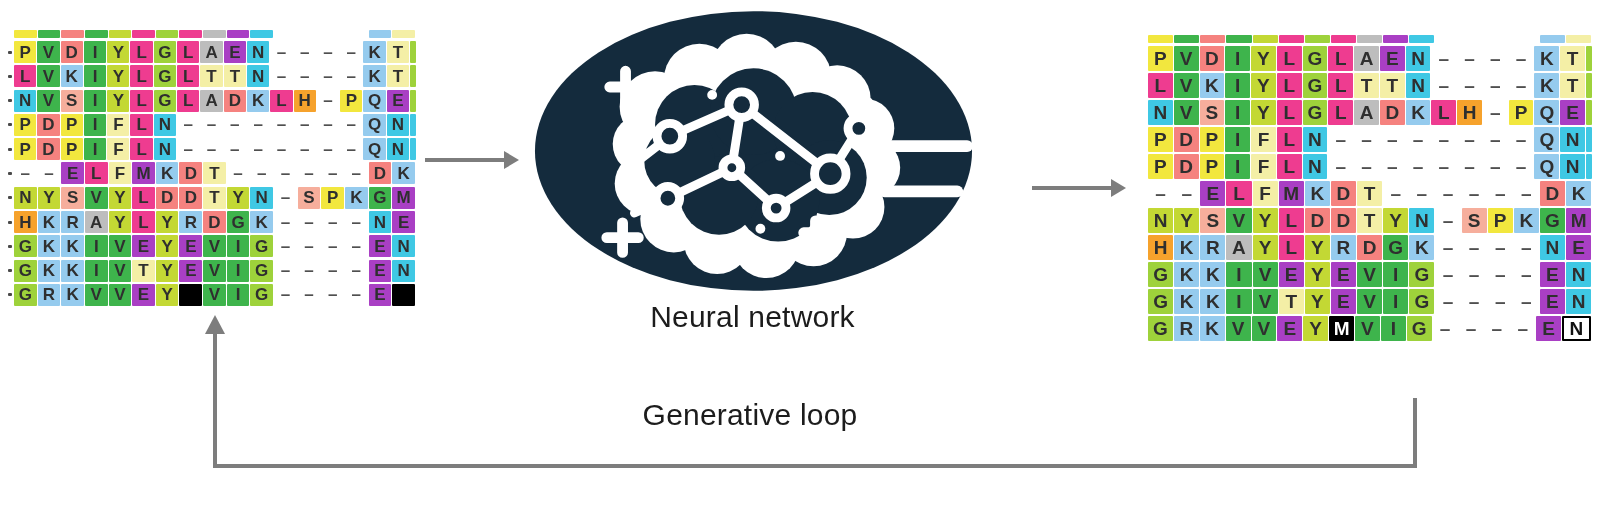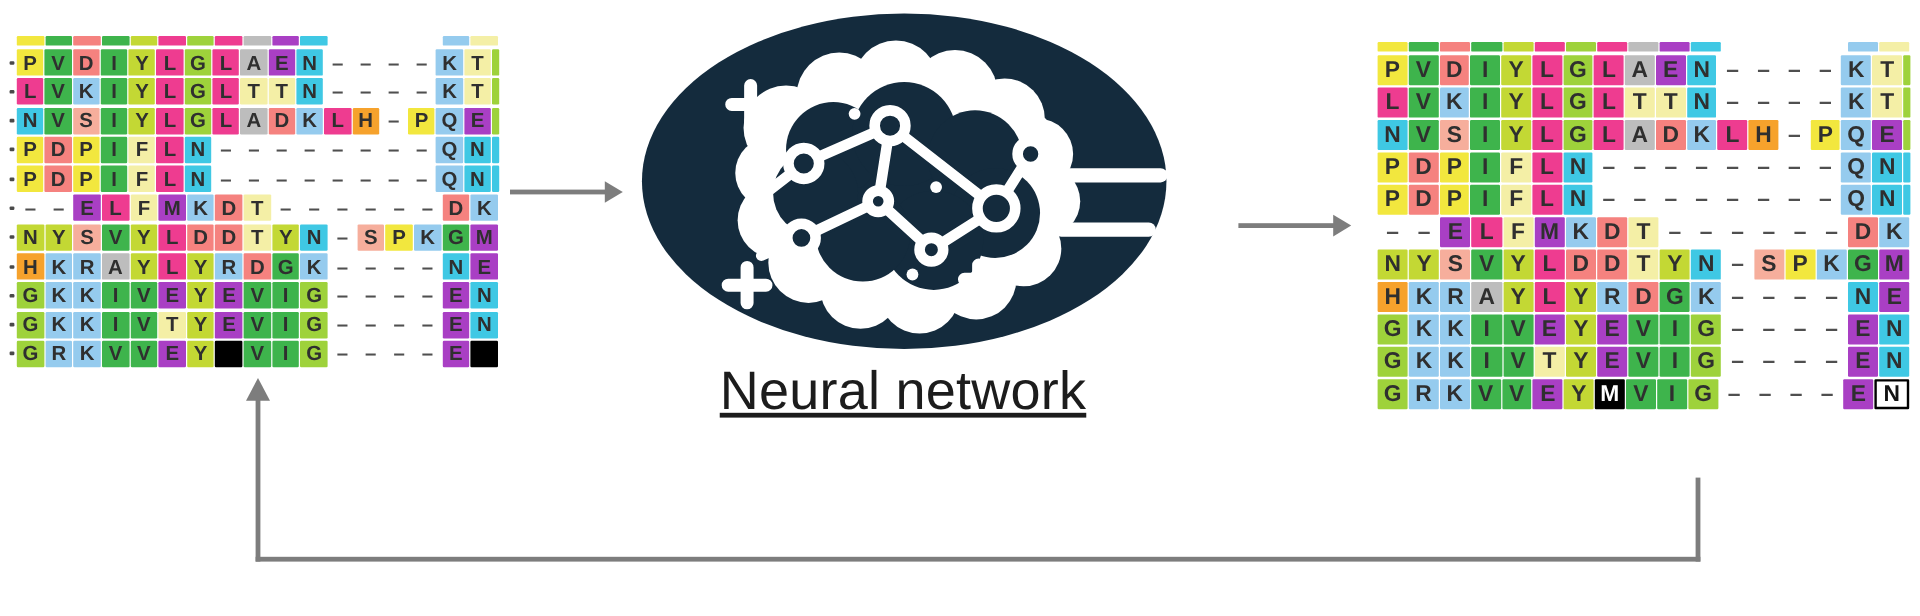--- a/index.html
+++ b/index.html
@@ -37,21 +37,21 @@
   .loop-seg{position:absolute;background:#7d7d7d;}
   #loop-right-v{left:1413px;top:398px;width:4px;height:70px;}
   #loop-bottom-h{left:213px;top:464px;width:1204px;height:4px;}
   #loop-left-v{left:213px;top:333px;width:4px;height:135px;}
   #loop-arrowhead{position:absolute;left:205px;top:315px;width:0;height:0;
       border-left:10px solid transparent;border-right:10px solid transparent;
       border-bottom:19px solid #7d7d7d;}
 
   
   #nn-icon{position:absolute;left:532px;top:6px;}
-  .fig-label{position:absolute;color:#1c1c1c;font-size:45px;text-align:center;letter-spacing:0.2px;text-decoration:underline;}
+  .fig-label{position:absolute;color:#1c1c1c;font-size:30px;text-align:center;letter-spacing:0.2px;}
   #nn-label{left:530px;top:300px;width:445px;}
   #gen-label{left:450px;top:398px;width:600px;}
 </style>
 </head>
 <body>
 
 <div class="canvas">
 
   <div class="msa" id="left-msa">
       <div class="msa-sliver-row">
@@ -610,19 +610,20 @@
         <div class="cell gap">–</div>
         <div class="cell gap">–</div>
         <div class="cell gap">–</div>
         <div class="cell gap">–</div>
         <div class="cell" style="background: rgb(169, 63, 196);">E</div>
         <div class="cell outlined" style="background: rgb(255, 255, 255);">N</div>
       </div>
     </div>
 
   <div class="fig-label" id="nn-label">Neural network</div>
+  <div class="fig-label" id="gen-label">Generative loop</div>
 
   <div class="loop-seg" id="loop-right-v"></div>
   <div class="loop-seg" id="loop-bottom-h"></div>
   <div class="loop-seg" id="loop-left-v"></div>
   <div id="loop-arrowhead"></div>
 
 </div>
 
 </body></html>

